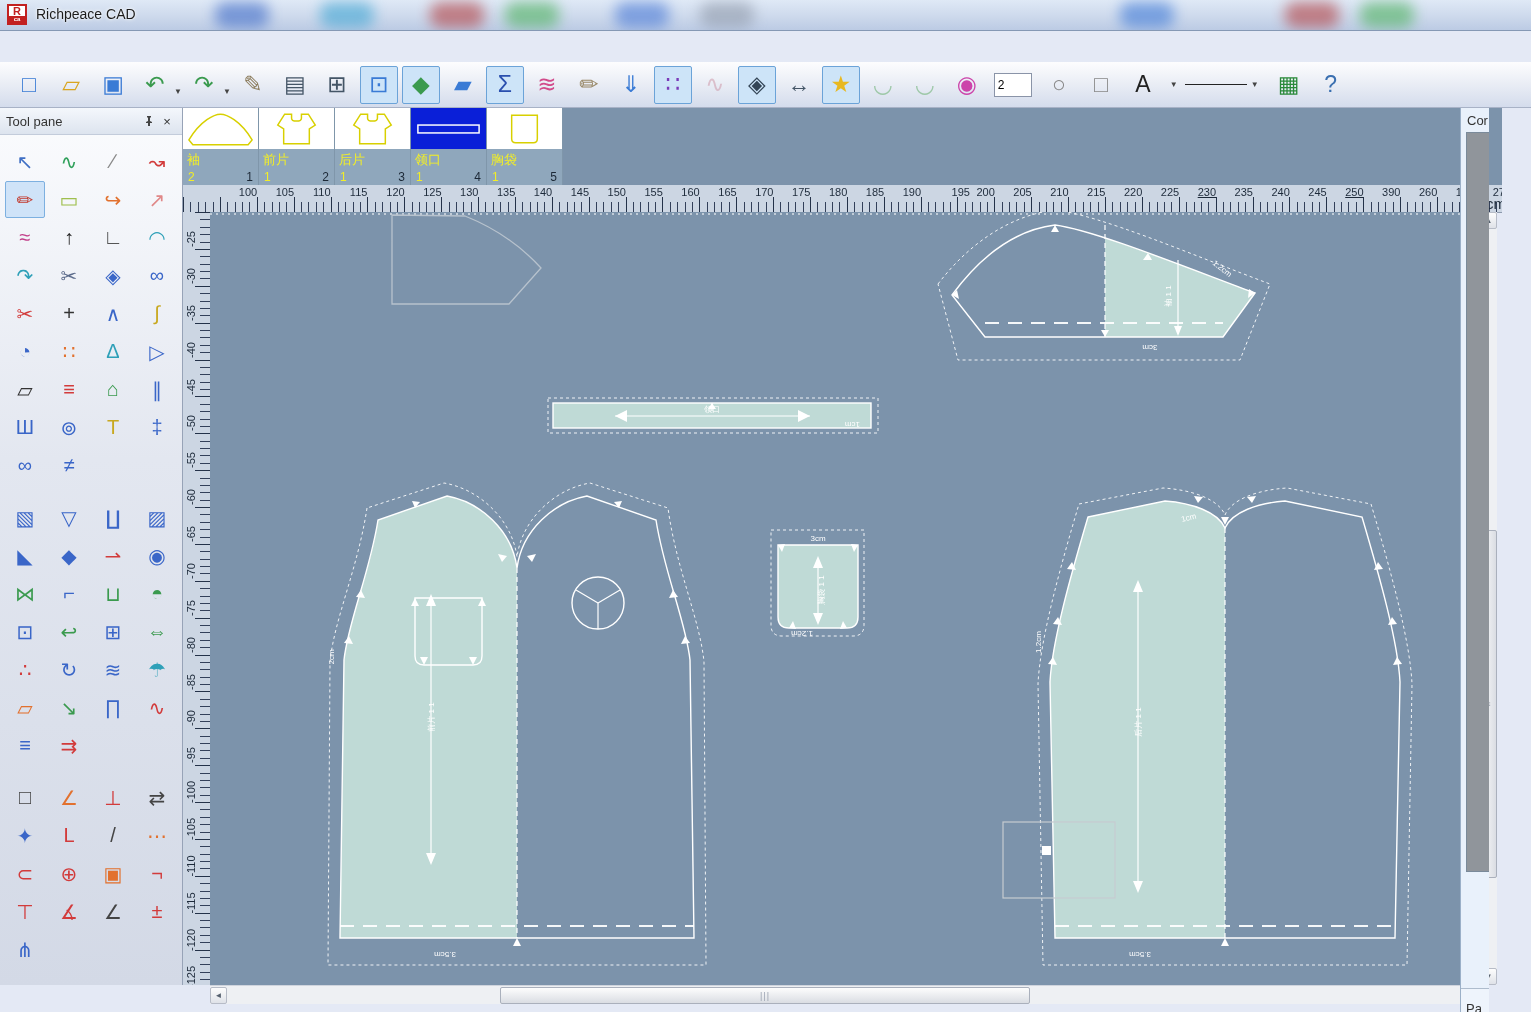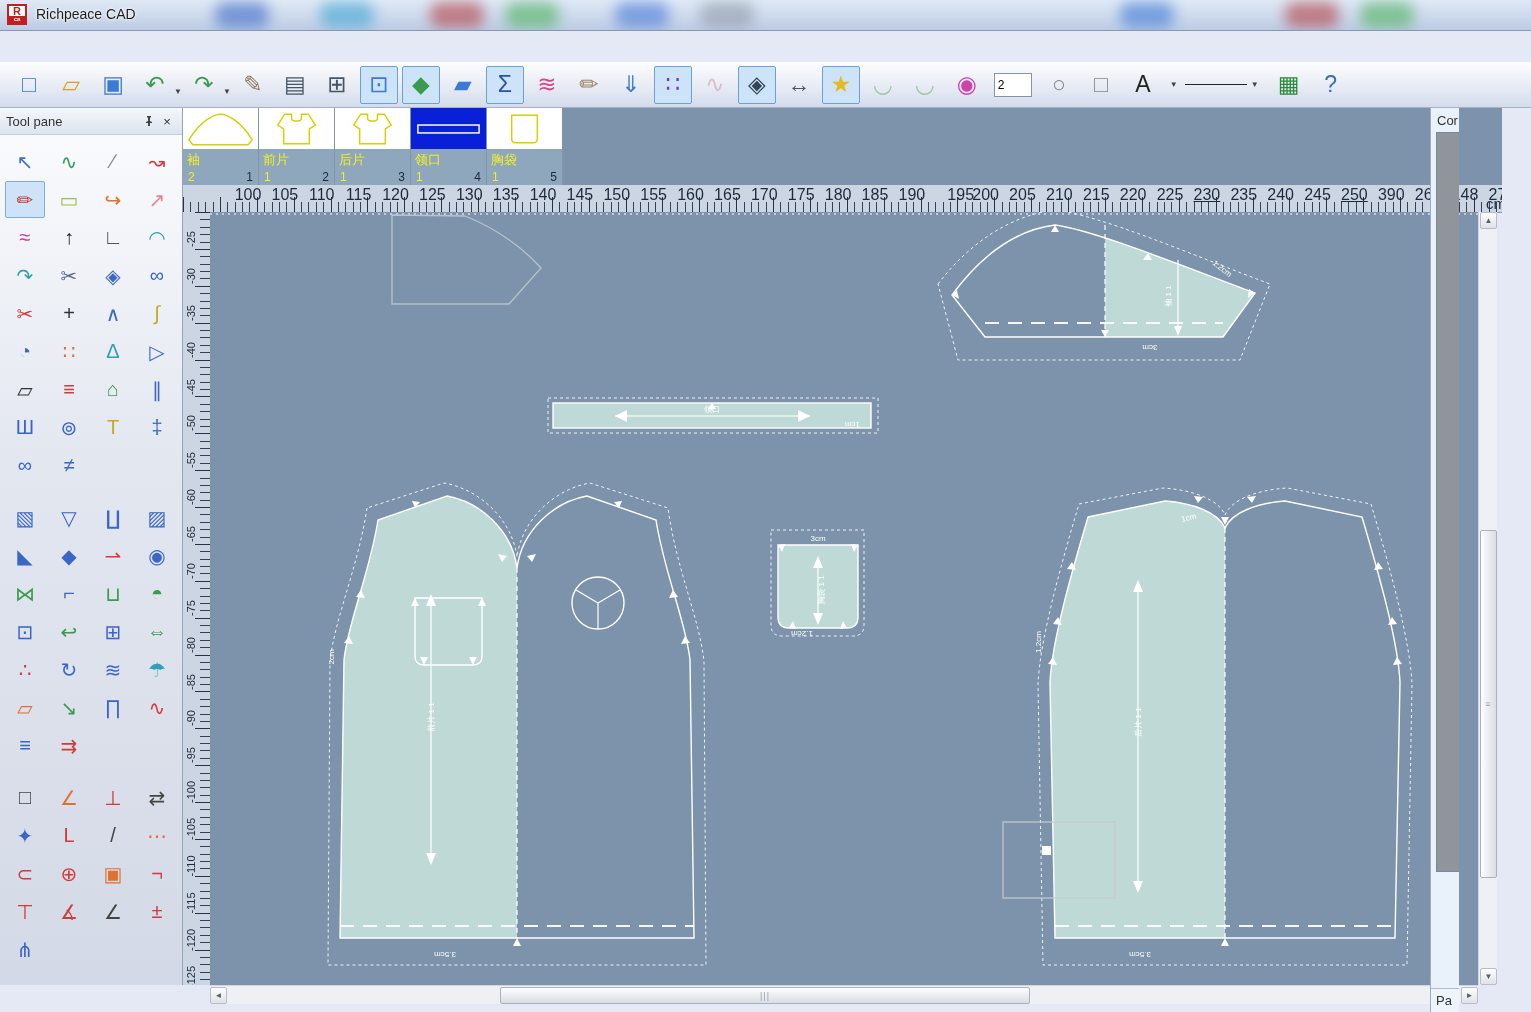--- a/index.html
+++ b/index.html
@@ -56,21 +56,21 @@
   .tab.sel .tab-thumb{background:#0a1fd8;}
   .tab-label{height:21px;background:#8fa7bc;color:#f2ee27;font-size:13px;line-height:21px;padding-left:4px;}
   .tab-nums{height:15px;background:#8fa7bc;display:flex;justify-content:space-between;
     font-size:12px;line-height:14px;padding:0 5px;}
   .tab-count{color:#f2ee27;}
   .tab-index{color:#1c2836;}
   .tabfill{position:absolute;left:563px;top:108px;width:939px;height:77px;background:#7c93ab;}
   
   .hruler{position:absolute;left:183px;top:185px;width:1319px;height:27px;background:#ccd6e3;
     border-bottom:1px solid #8c99ad;overflow:hidden;}
-  .hruler .num{position:absolute;top:1px;font-size:16px;color:#1d2a3a;transform:translateX(-50%);}
+  .hruler .num{position:absolute;top:1px;font-size:11px;color:#1d2a3a;transform:translateX(-50%);}
   .hruler .unit{position:absolute;top:10px;font-size:15px;color:#1d2a3a;}
   .hruler .ticks{position:absolute;left:0;bottom:0;width:100%;height:10px;
     background:repeating-linear-gradient(90deg,#33405a 0 1px,transparent 1px 7.376px);}
   .hruler .ticksmaj{position:absolute;left:0;bottom:0;width:100%;height:15px;
     background:repeating-linear-gradient(90deg,#243249 0 1px,transparent 1px 36.88px);}
   .vruler{position:absolute;left:183px;top:212px;width:27px;height:773px;background:#ccd6e3;
     border-right:1px solid #8c99ad;overflow:hidden;}
   .vruler .num{position:absolute;left:1px;font-size:11px;color:#1d2a3a;transform:rotate(-90deg);transform-origin:center;width:30px;text-align:center;}
   .vruler .ticks{position:absolute;top:0;right:0;width:10px;height:100%;
     background:repeating-linear-gradient(180deg,#33405a 0 1px,transparent 1px 7.376px);}
@@ -91,26 +91,26 @@
   .hscroll{position:absolute;left:210px;top:985px;width:1268px;height:19px;background:#eef0f3;border-top:1px solid #cfd4dd;box-sizing:border-box;}
   .sb-arrow{position:absolute;width:17px;height:17px;background:linear-gradient(180deg,#fdfdfd,#dfe2e8);
     border:1px solid #b7bcc7;border-radius:2px;box-sizing:border-box;color:#55606e;font-size:8px;
     display:flex;align-items:center;justify-content:center;}
   .sb-thumb{position:absolute;background:linear-gradient(90deg,#fdfdfd,#dadde3);border:1px solid #aab0bc;
     border-radius:2px;box-sizing:border-box;display:flex;align-items:center;justify-content:center;}
   .hscroll .sb-thumb{background:linear-gradient(180deg,#fdfdfd,#dadde3);}
   .grip{color:#9aa2b0;font-size:9px;letter-spacing:1px;}
   .corner-bl{position:absolute;left:183px;top:985px;width:27px;height:19px;background:#e4e9f5;}
   
-  .rightpanel{position:absolute;left:1430px;top:108px;width:29px;height:904px;background:#e9f1fb;
+  .rightpanel{position:absolute;left:1460px;top:108px;width:29px;height:904px;background:#e9f1fb;
     border-left:1px solid #9bb0c8;box-sizing:border-box;overflow:hidden;}
   .rp-title{font-size:13px;color:#333;padding:5px 0 4px 6px;white-space:nowrap;}
   .rp-box{margin-left:5px;width:30px;height:738px;border:1px solid #7a8a9a;background:#90959b;}
   .rp-bottom{position:absolute;left:0;bottom:0;width:100%;height:24px;border-top:1px solid #aebccd;
-    font-size:13px;color:#333;padding:4px 0 0 5px;background:#eef4fc;box-sizing:border-box;white-space:nowrap;}
+    font-size:13px;color:#333;padding:12px 0 0 5px;background:#eef4fc;box-sizing:border-box;white-space:nowrap;}
   .bottomstrip{position:absolute;left:0;top:1004px;width:1531px;height:8px;background:#e4e9f5;}
   .leftstrip{position:absolute;left:0;top:985px;width:183px;height:27px;background:#e4e9f5;}
 </style>
 </head>
 <body>
 
 <div id="app">
 
   <div class="titlebar">
     <div class="blob" style="left:215px;background:#2f5fc4;"></div>

